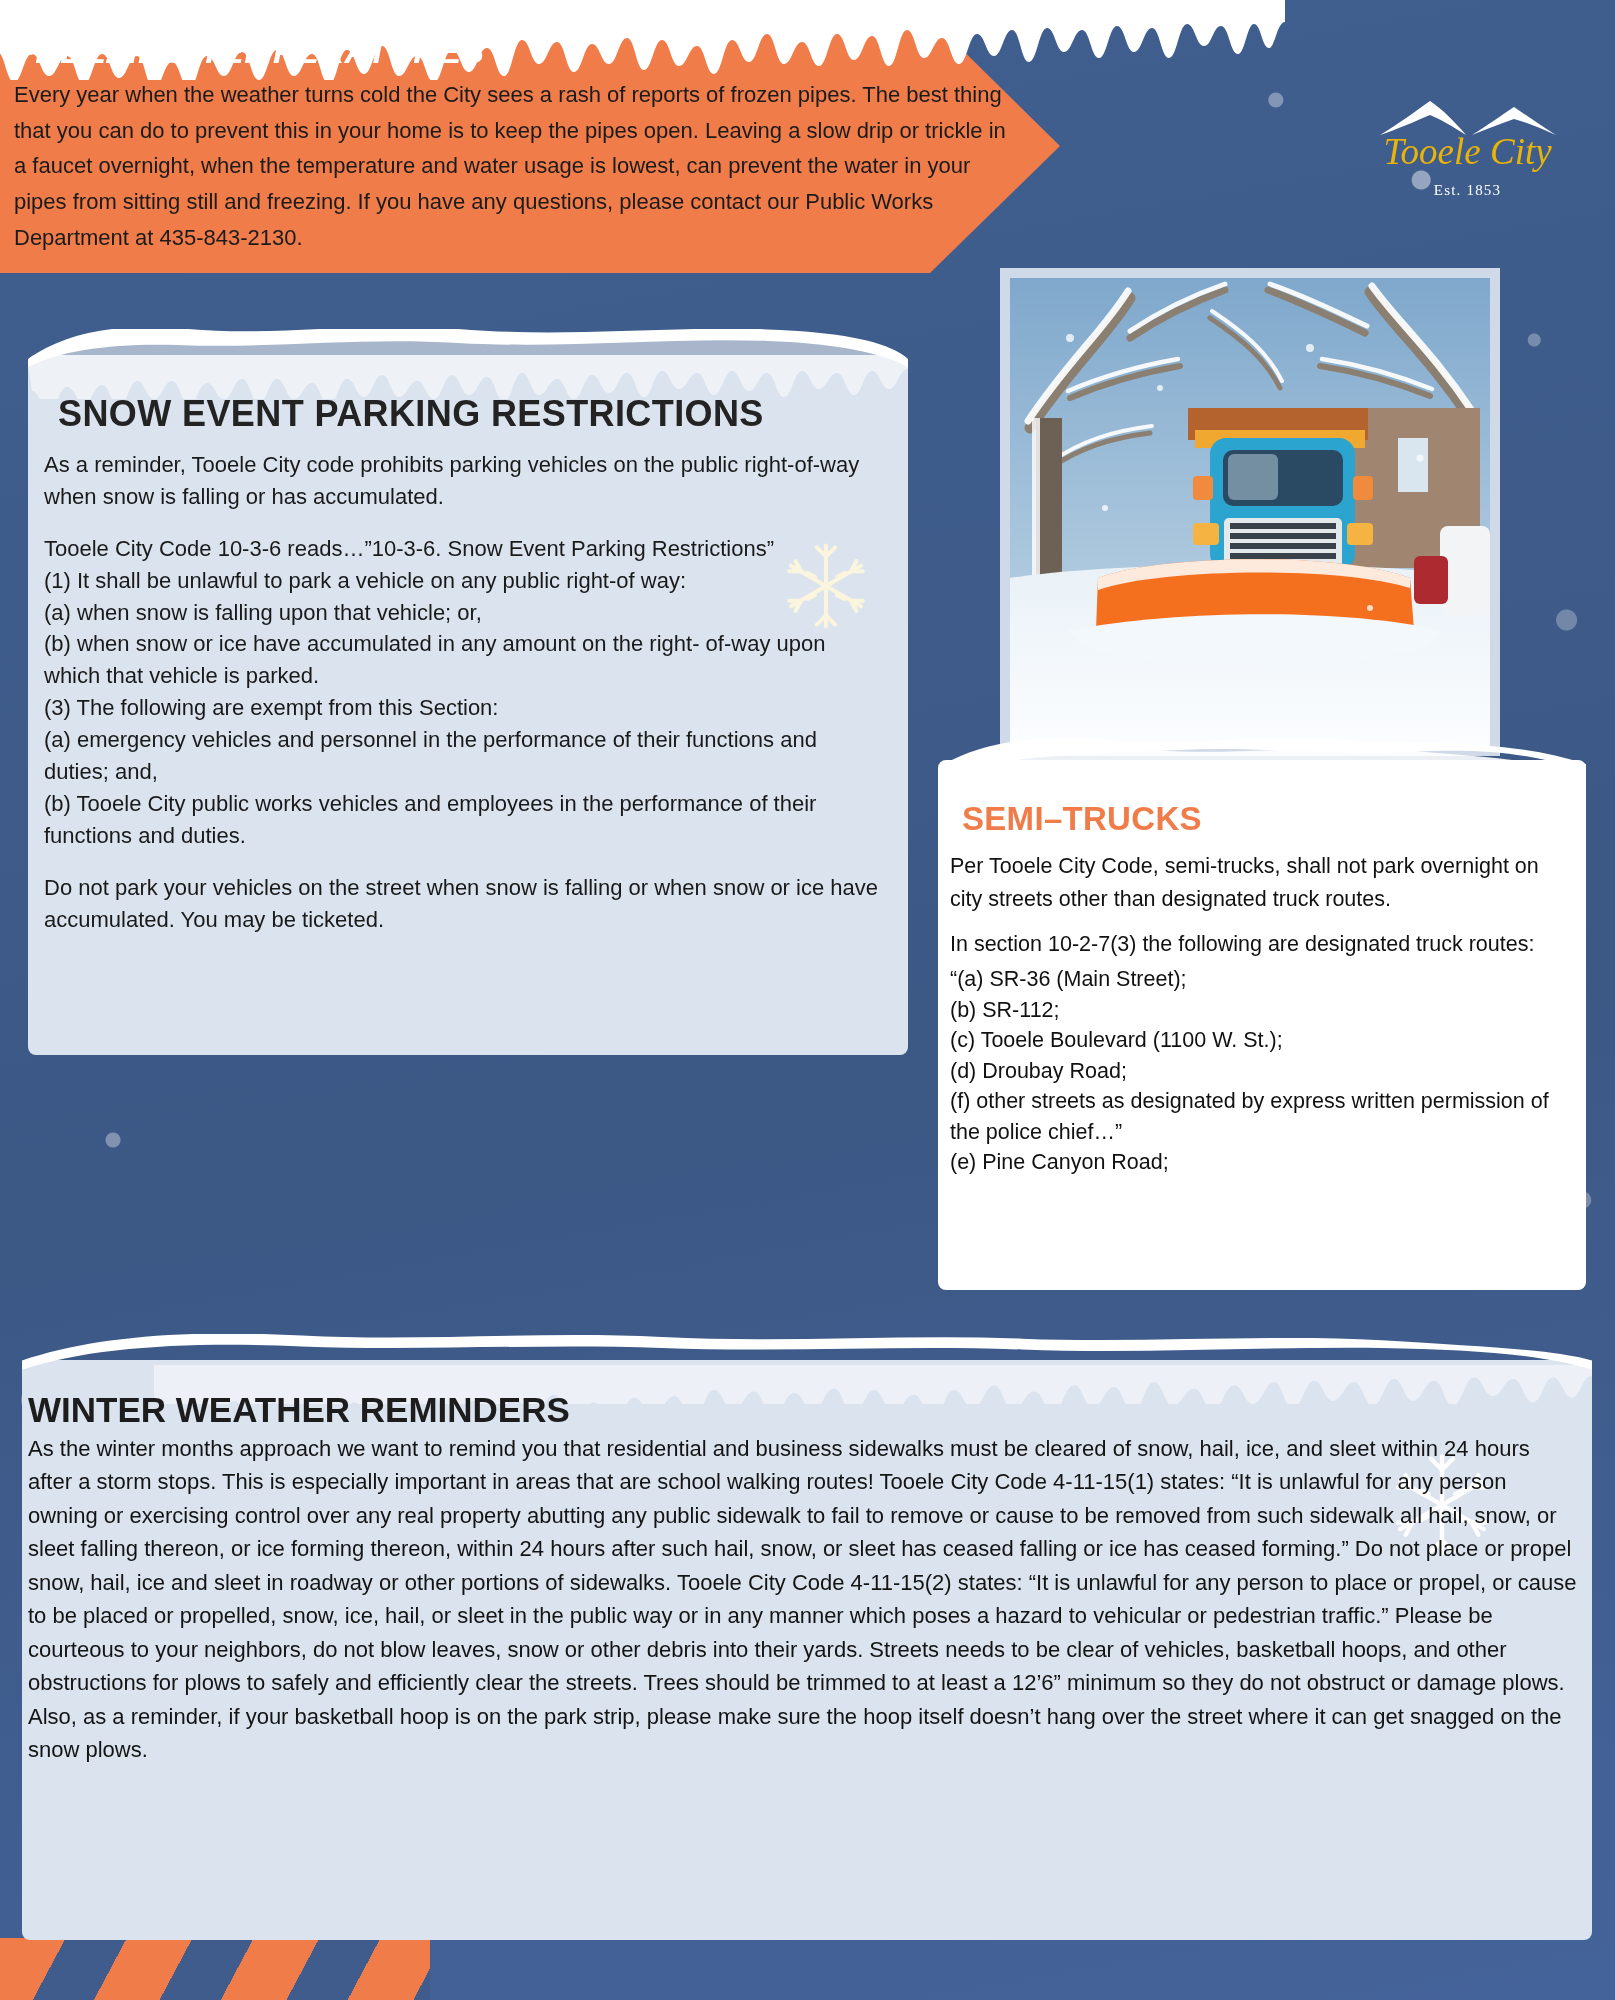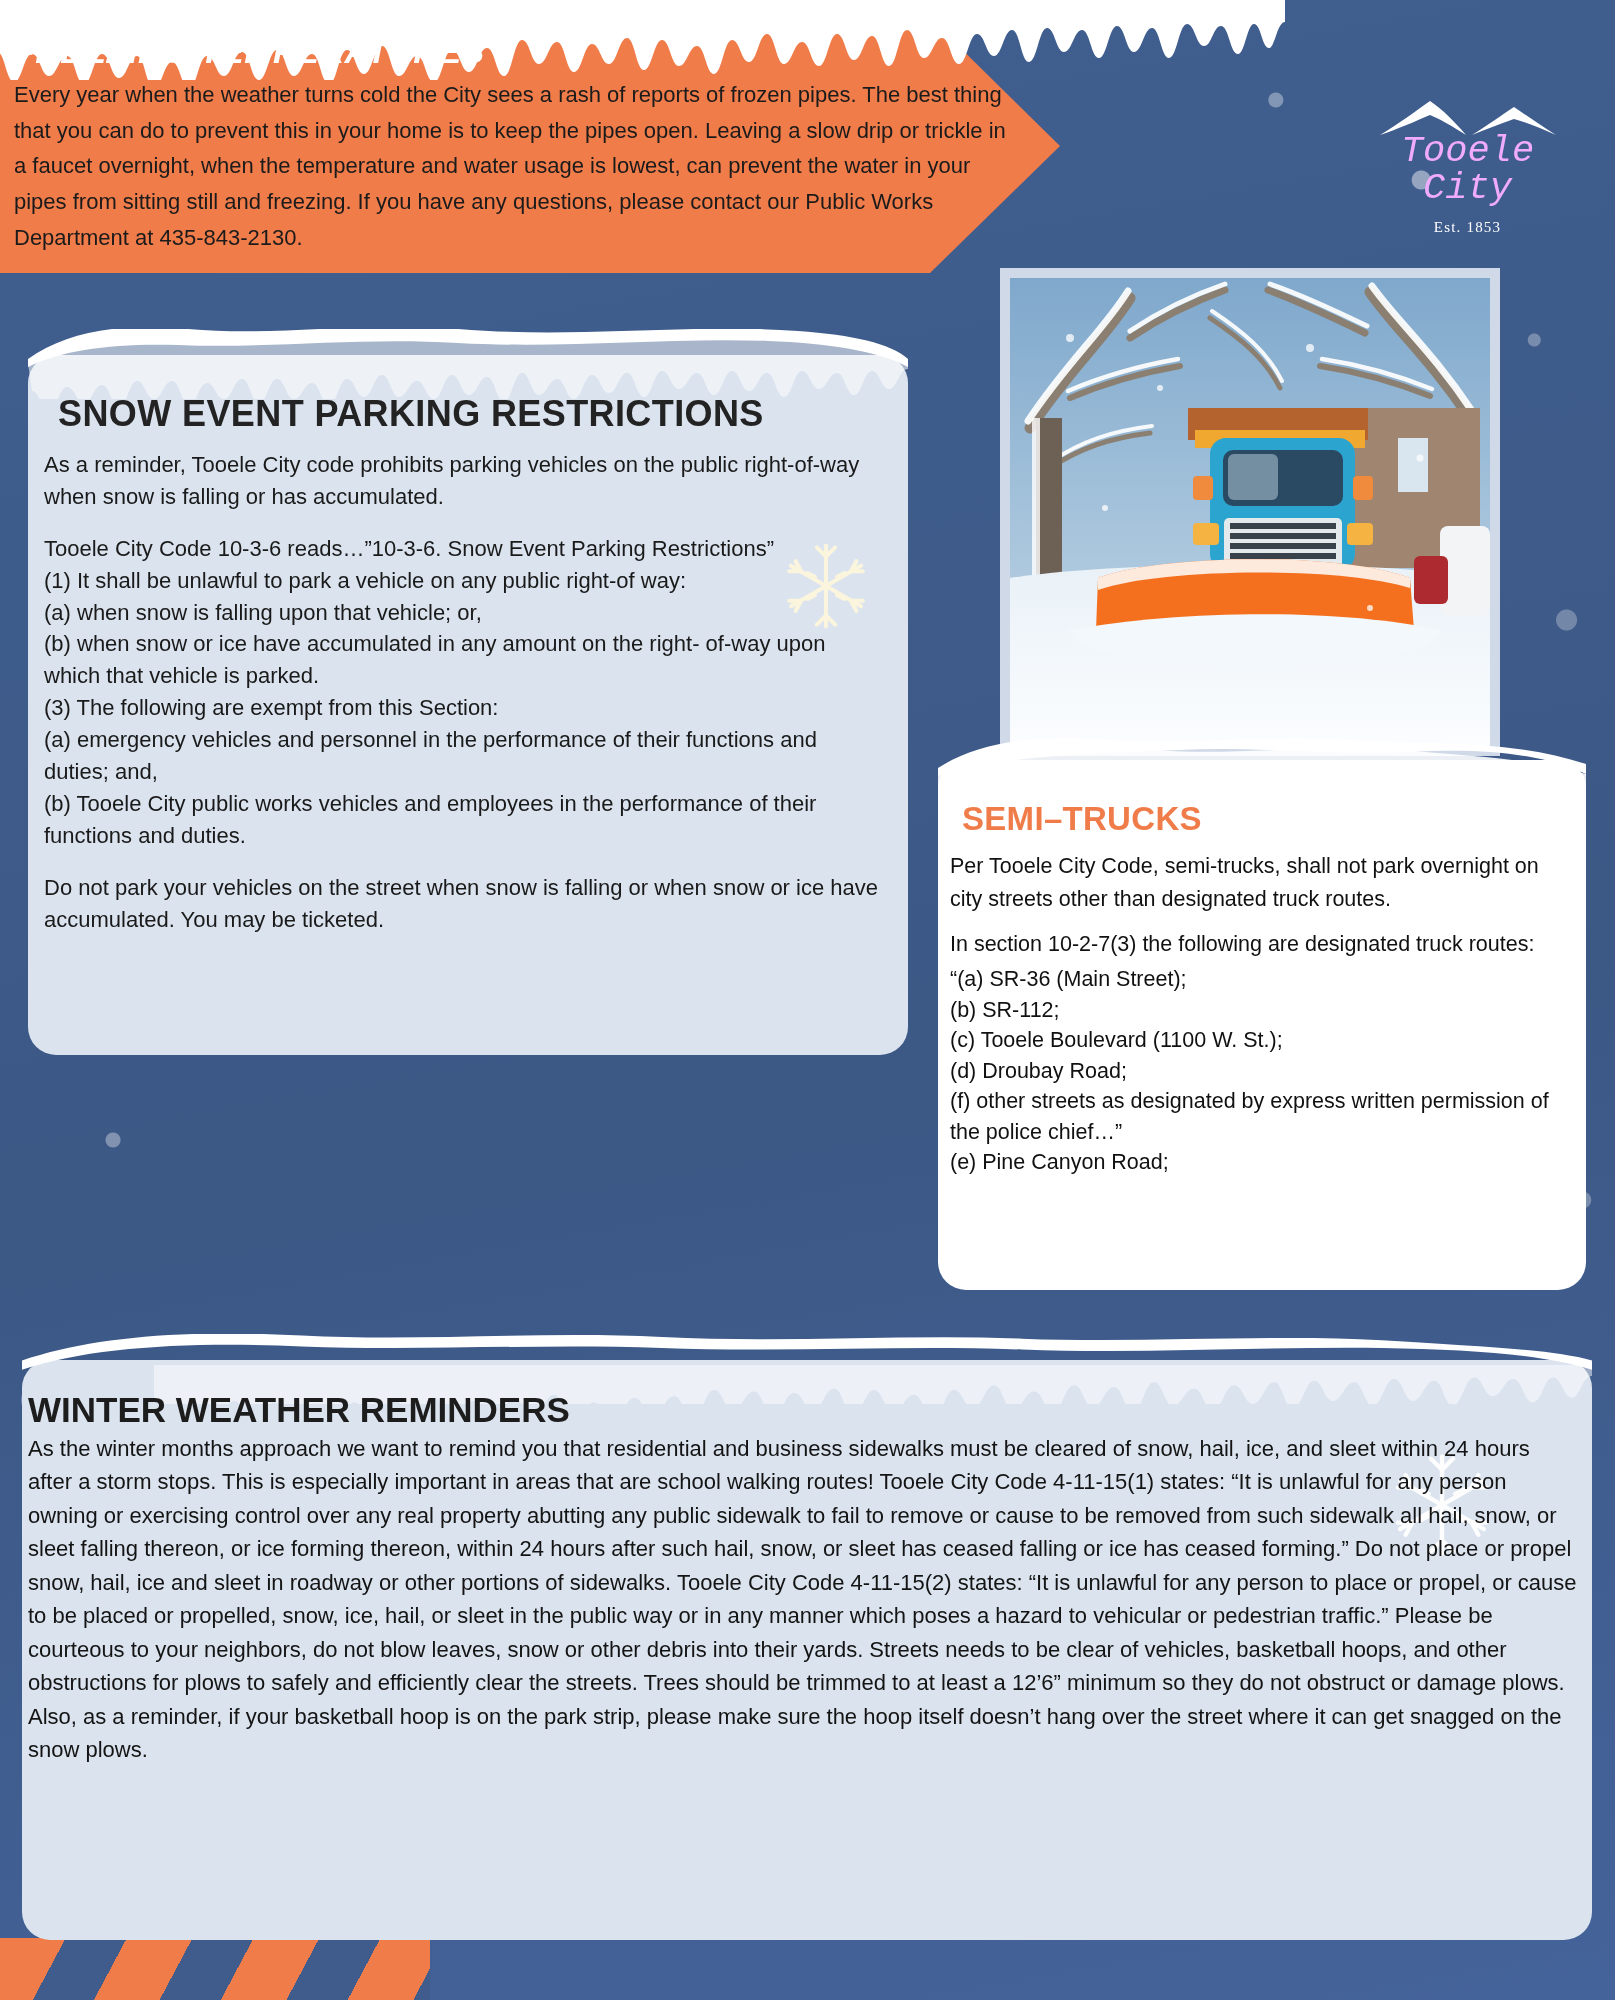--- a/index.html
+++ b/index.html
@@ -50,30 +50,30 @@
     font-style:italic; font-weight:bold; color:#fff;
     font-size:34px; letter-spacing:.5px; margin-bottom:6px;
   }
   #banner-body {
     font-size:22px; color:#1b1b1b; line-height:1.62; max-width:1010px;
   }
 
   
   #logo { position:absolute; right:40px; top:95px; width:215px; z-index:7; text-align:center;}
   #logo .logo-name {
-    font-family:Liberation Mono, monospace; font-style:italic;
-    color:#f0abfc; font-size:37px; line-height:1; margin-top:-8px;
+    font-family:Liberation Serif, serif; font-style:italic;
+    color:#eab308; font-size:37px; line-height:1; margin-top:-8px;
   }
   #logo .logo-est {
     color:#fff; font-size:15px; letter-spacing:1.2px; margin-top:12px;
     font-family:Liberation Serif, serif;
   }
 
   
-  .card { position:absolute; background:#dae3ee; border-radius:28px; z-index:10; }
+  .card { position:absolute; background:#dae3ee; border-radius:8px; z-index:10; }
   .snowcap { position:absolute; left:0; top:-26px; width:100%; height:70px; pointer-events:none; }
 
   
   #card-snow { left:28px; top:355px; width:880px; height:700px; }
   #snow-title {
     font-size:36px; font-weight:bold; color:#232323;
     letter-spacing:.4px; padding:38px 0 0 30px; position:relative; z-index:3;
   }
   #snow-body { padding:14px 28px 0 16px; position:relative; z-index:3; }
   #snow-body p { font-size:22px; color:#1a1a1a; line-height:1.45; }

